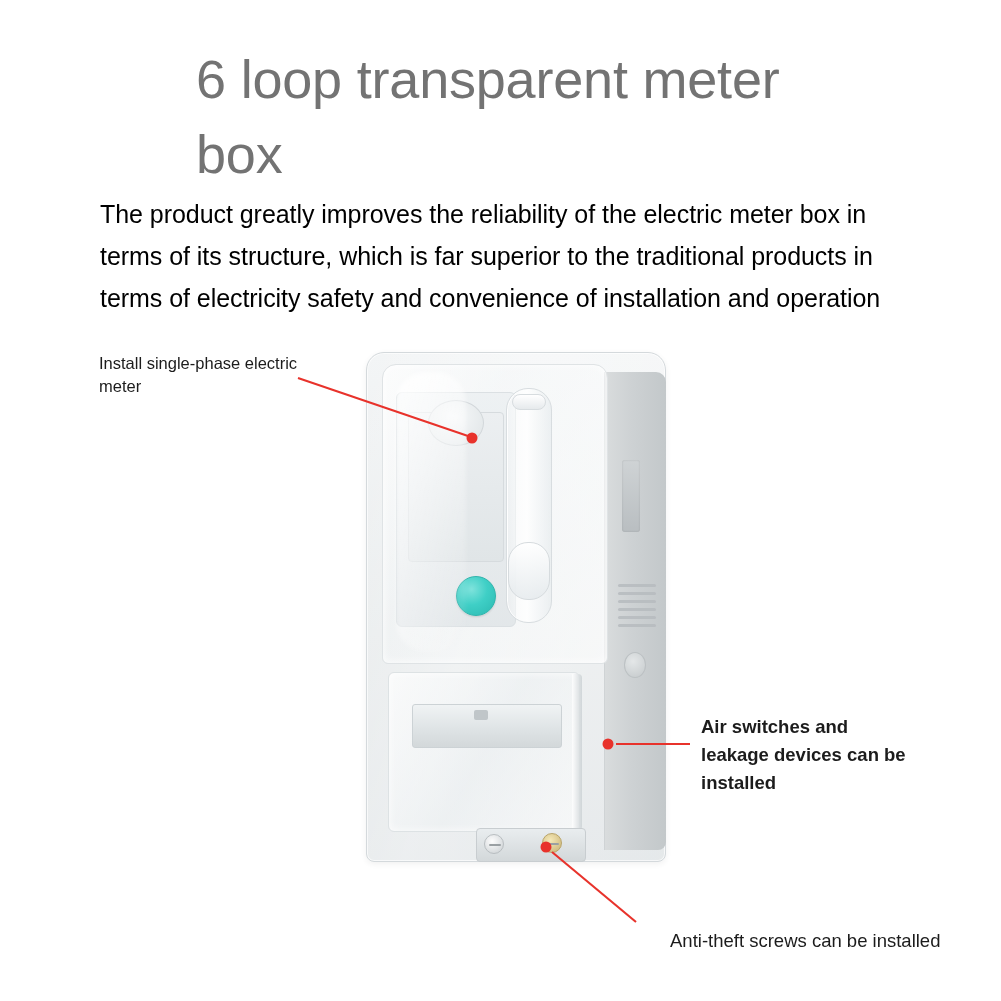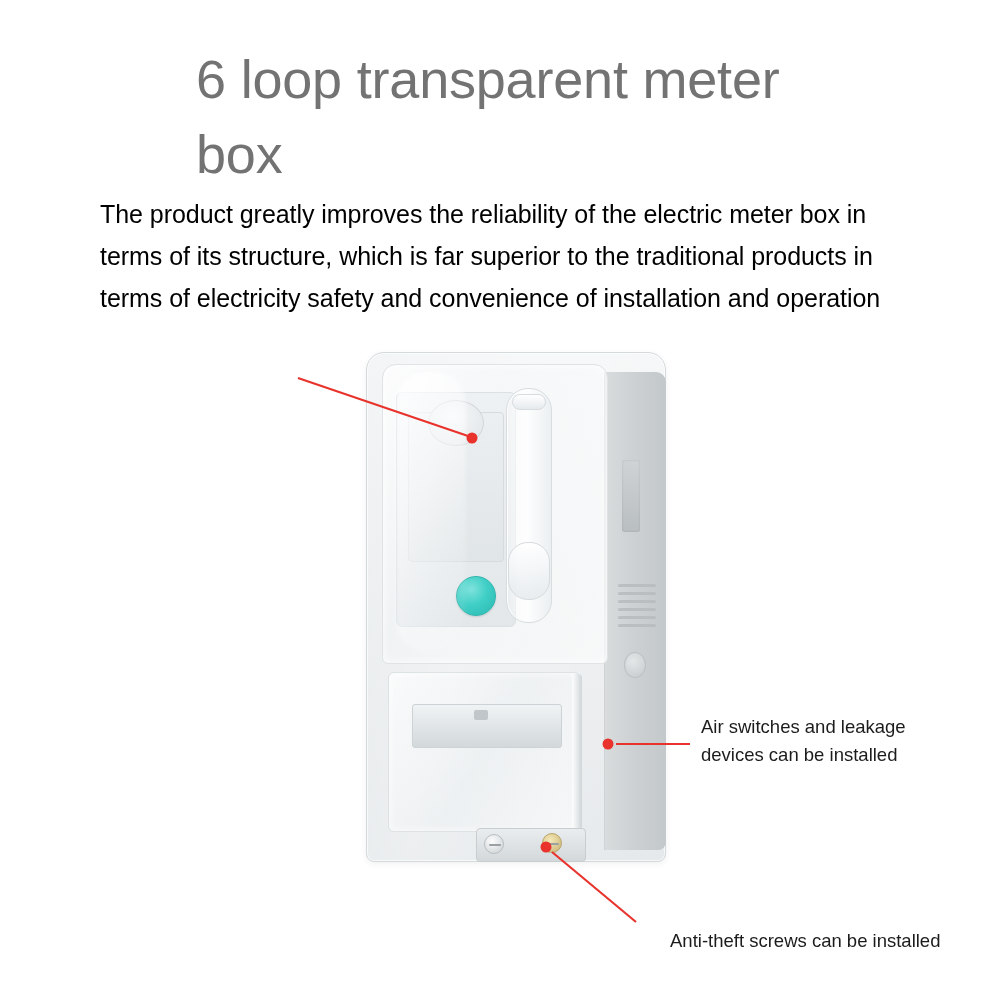--- a/index.html
+++ b/index.html
@@ -45,21 +45,21 @@
   }
 
   
   .callout {
     position: absolute;
     font-size: 16.5px;
     line-height: 1.42;
     color: #1c1c1c;
   }
   .callout-tl { left: 99px; top: 352px; width: 200px; }
-  .callout-right { left: 701px; top: 713px; width: 215px; font-size: 18.5px; line-height: 1.5; }
+  .callout-right { left: 701px; top: 713px; width: 215px; font-size: 18.5px; line-height: 1.5; font-weight: bold; }
   .callout-bottom { left: 646px; top: 928px; width: 330px; font-size: 18.5px; margin-left: 24px; }
 
   
   #overlay {
     position: absolute;
     left: 0; top: 0;
     width: 1001px;
     height: 1001px;
     pointer-events: none;
   }
@@ -318,18 +318,19 @@
     <line x1="298" y1="378" x2="468" y2="436" stroke="#e8322b" stroke-width="2.1"></line>
     <circle cx="472" cy="438" r="5.5" fill="#e8322b"></circle>
 
     <line x1="690" y1="744" x2="616" y2="744" stroke="#e8322b" stroke-width="2.1"></line>
     <circle cx="608" cy="744" r="5.5" fill="#e8322b"></circle>
 
     <line x1="636" y1="922" x2="552" y2="852" stroke="#e8322b" stroke-width="2.1"></line>
     <circle cx="546" cy="847" r="5.5" fill="#e8322b"></circle>
   </svg>
 
+  <div class="callout callout-tl">Install single-phase electric meter</div>
 
   <div class="callout callout-right">Air switches and leakage devices can be installed</div>
 
   <div class="callout callout-bottom">Anti-theft screws can be installed</div>
 
 </div>
 
 </body></html>

